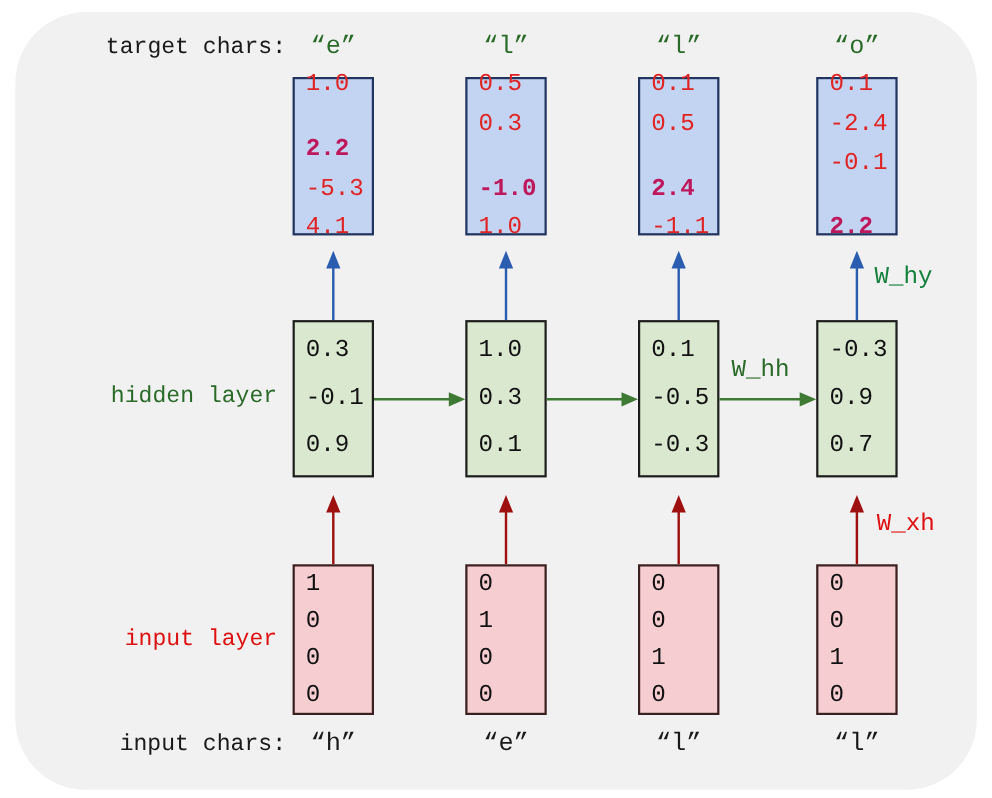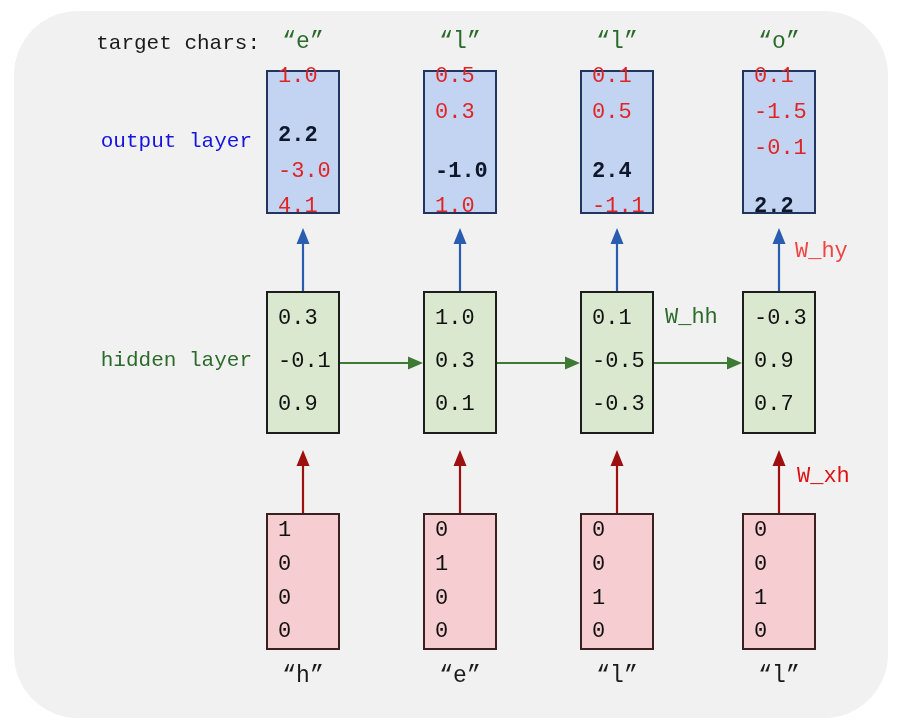--- a/index.html
+++ b/index.html
@@ -77,21 +77,21 @@
 
   .out-box {
     width: 74px;
     height: 144px;
     top: 70px;
     background: #c3d3f2;
     border-color: #21355e;
   }
   .out-box .val { font-size: 22px; line-height: 1.62; }
   .out-box .val.lo { color: #e02424; }
-  .out-box .val.hi { color: #0f172a; font-weight: bold; margin-top: 23px; }
+  .out-box .val.hi { color: #be185d; font-weight: bold; margin-top: 23px; }
 
   .hid-box {
     width: 74px;
     height: 143px;
     top: 291px;
     background: #d9e8cf;
     border-color: #1d1d1d;
   }
   .hid-box .val { color: #111111; font-size: 22px; line-height: 1.95; }
 
@@ -115,44 +115,45 @@
   }
   svg { display: block; overflow: visible; }
 
   
   .w-label {
     position: absolute;
     font-size: 22px;
     line-height: 1;
     white-space: nowrap;
   }
-  #w-hy { left: 795px; top: 241px; color: #ef4444; }
-  #w-hh { left: 665px; top: 307px; color: #2a6b2a; text-align: right; }
+  #w-hy { left: 795px; top: 241px; color: #15803d; }
+  #w-hh { left: 665px; top: 326px; color: #2a6b2a; text-align: right; }
   #w-xh { left: 797px; top: 466px; color: #dd1111; }
 </style>
 </head>
 <body>
 
 <div id="canvas">
   <div id="backdrop"></div>
 
   <div class="row-label" id="label-target-chars">target chars:</div>
-  <div class="row-label" id="label-output-layer">output layer</div>
   <div class="row-label" id="label-hidden-layer">hidden layer</div>
+  <div class="row-label" id="label-input-layer">input layer</div>
+  <div class="row-label" id="label-input-chars">input chars:</div>
 
   <div class="w-label" id="w-hy">W_hy</div>
   <div class="w-label" id="w-hh">W_hh</div>
   <div class="w-label" id="w-xh">W_xh</div>
 
   <div id="columns">
       <div class="char-cap target-char" style="left: 266px;">“e”</div>
       <div class="vbox out-box" style="left: 266px;">
         <span class="val lo">1.0</span>
         <span class="val hi">2.2</span>
-        <span class="val lo">-3.0</span>
+        <span class="val lo">-5.3</span>
         <span class="val lo">4.1</span>
       </div>
       <div class="arrow-v" style="left: 293px; top: 228px;">
         <svg width="20" height="63" viewBox="0 0 20 63">
           <line x1="10" y1="63" x2="10" y2="10" stroke="#2a5db0" stroke-width="2.2"></line>
           <polygon points="10,0 3.5,16 16.5,16" fill="#2a5db0"></polygon>
         </svg>
       </div>
       <div class="vbox hid-box" style="left: 266px;">
         <span class="val">0.3</span>
@@ -248,21 +249,21 @@
       <div class="vbox in-box" style="left: 580px;">
         <span class="val">0</span>
         <span class="val">0</span>
         <span class="val">1</span>
         <span class="val">0</span>
       </div>
       <div class="char-cap input-char" style="left: 580px;">“l”</div>
       <div class="char-cap target-char" style="left: 742px;">“o”</div>
       <div class="vbox out-box" style="left: 742px;">
         <span class="val lo">0.1</span>
-        <span class="val lo">-1.5</span>
+        <span class="val lo">-2.4</span>
         <span class="val lo">-0.1</span>
         <span class="val hi">2.2</span>
       </div>
       <div class="arrow-v" style="left: 769px; top: 228px;">
         <svg width="20" height="63" viewBox="0 0 20 63">
           <line x1="10" y1="63" x2="10" y2="10" stroke="#2a5db0" stroke-width="2.2"></line>
           <polygon points="10,0 3.5,16 16.5,16" fill="#2a5db0"></polygon>
         </svg>
       </div>
       <div class="vbox hid-box" style="left: 742px;">

